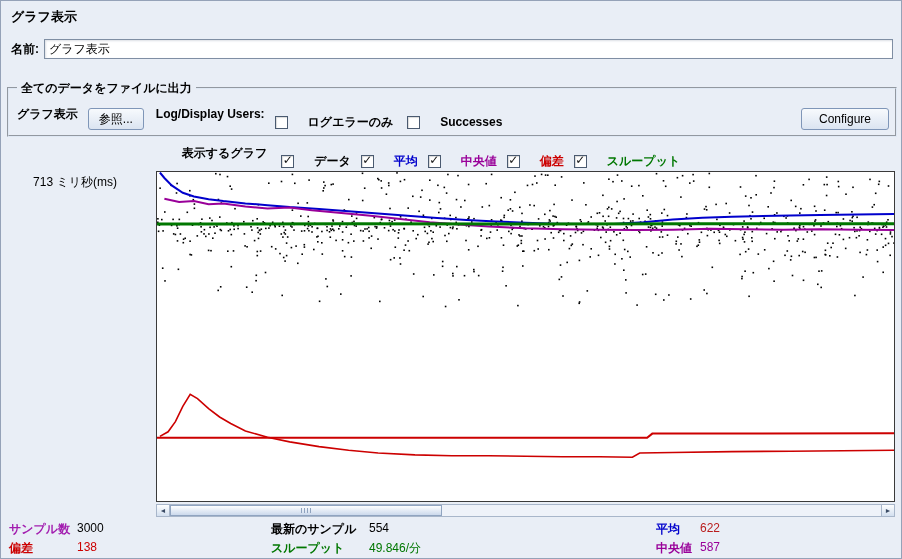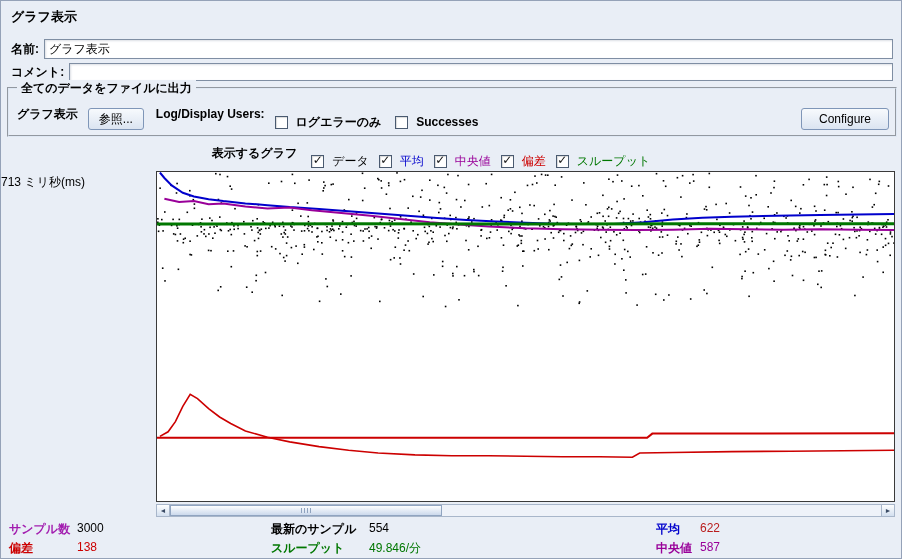--- a/index.html
+++ b/index.html
@@ -10,23 +10,23 @@
   .frow{position:absolute;display:flex;align-items:center;}
   .lbl-b{font-weight:bold;white-space:nowrap;}
   input.text{height:20px;border:1px solid #7f8ea3;background:#fff;font:12px "Liberation Sans","DejaVu Sans",sans-serif;padding:1px 4px;flex:1;box-shadow:inset 1px 1px 2px rgba(60,80,110,.18);}
   .btn{font:12px "Liberation Sans","DejaVu Sans",sans-serif;padding:2px 10px;height:22px;background:linear-gradient(#f7fafd,#dbe4f1);border:1px solid #7f96b8;border-radius:3px;white-space:nowrap;cursor:default;margin-top:9px;}
   .groupbox{position:absolute;left:6px;top:86px;width:890px;height:50px;border:2px groove #dfe8f4;}
   .group-title{position:absolute;left:8px;top:-9px;background:#e9eef6;padding:0 4px;font-weight:bold;white-space:nowrap;}
   .file-row{position:absolute;left:8px;right:6px;top:12px;height:26px;display:flex;align-items:center;}
   .cb{width:13px;height:13px;min-width:13px;background:#fff;border:1px solid #4a5a70;display:inline-flex;align-items:center;justify-content:center;box-shadow:inset 1px 1px 1px rgba(0,0,0,.15);}
   .cb.checked::after{content:"✓";font-size:12px;font-weight:bold;color:#111;line-height:1;margin-top:-2px;}
   .gc-row{position:absolute;left:0;right:40px;top:142px;height:20px;display:flex;align-items:center;justify-content:center;gap:10px;}
-  .gc-item{display:inline-flex;align-items:center;gap:8px;margin-top:16px;}
-  .gc-label{font-weight:normal;white-space:nowrap;}
-  .ylab{position:absolute;left:0;width:148px;text-align:left;white-space:nowrap;}
+  .gc-item{display:inline-flex;align-items:center;gap:20px;margin-top:16px;}
+  .gc-label{font-weight:bold;white-space:nowrap;}
+  .ylab{position:absolute;left:0;width:148px;text-align:center;white-space:nowrap;}
   .graph-box{position:absolute;left:155px;top:170px;width:739px;height:331px;background:#fff;border:1px solid #3a3a3a;}
   .graph-box svg{width:100%;height:100%;display:block;}
   .hscroll{position:absolute;left:155px;top:503px;width:739px;height:13px;background:#eef2f9;border:1px solid #a8b6ca;display:flex;align-items:stretch;}
   .sb-arrow{width:13px;background:linear-gradient(#fdfeff,#d3dfef);border-right:1px solid #a8b6ca;font-size:7px;line-height:11px;text-align:center;color:#3a4b66;}
   .sb-arrow.right{border-right:none;border-left:1px solid #a8b6ca;}
   .sb-track{flex:1;position:relative;}
   .sb-thumb{position:absolute;left:0;top:0;bottom:0;width:272px;background:linear-gradient(#fdfeff,#ccd9ec);border:1px solid #90a4c0;}
   .sb-grip{position:absolute;left:50%;top:2px;bottom:2px;width:10px;transform:translateX(-50%);background:repeating-linear-gradient(90deg,#8fa3bf 0 1px,transparent 1px 3px);}
   .stat{position:absolute;display:flex;white-space:nowrap;}
   .stat .slbl{font-weight:bold;}
@@ -40,24 +40,20 @@
 
 <div class="app">
 
   <div class="title">グラフ表示</div>
 
   <div class="frow" style="left:10px;right:8px;top:37px;height:22px;">
     <span class="lbl-b" style="margin-right:5px;">名前:</span>
     <input class="text" type="text" value="グラフ表示" style="">
   </div>
 
-  <div class="frow" style="left:10px;right:8px;top:61px;height:20px;">
-    <span class="lbl-b" style="margin-right:5px;">コメント:</span>
-    <input class="text" type="text" style="height: 18px;" value="">
-  </div>
 
   <div class="groupbox">
     <span class="group-title">全てのデータをファイルに出力</span>
     <div class="file-row">
       <span class="lbl-b" style="margin-right:6px;">グラフ表示</span>
       <button class="btn" style="margin-left:4px;">参照...</button>
       <span class="lbl-b" style="margin-left:12px;">Log/Display Users:</span>
       <span class="gc-item" style="margin-left:10px;">
         <span class="cb"></span>
         <span class="lbl-b">ログエラーのみ</span>

